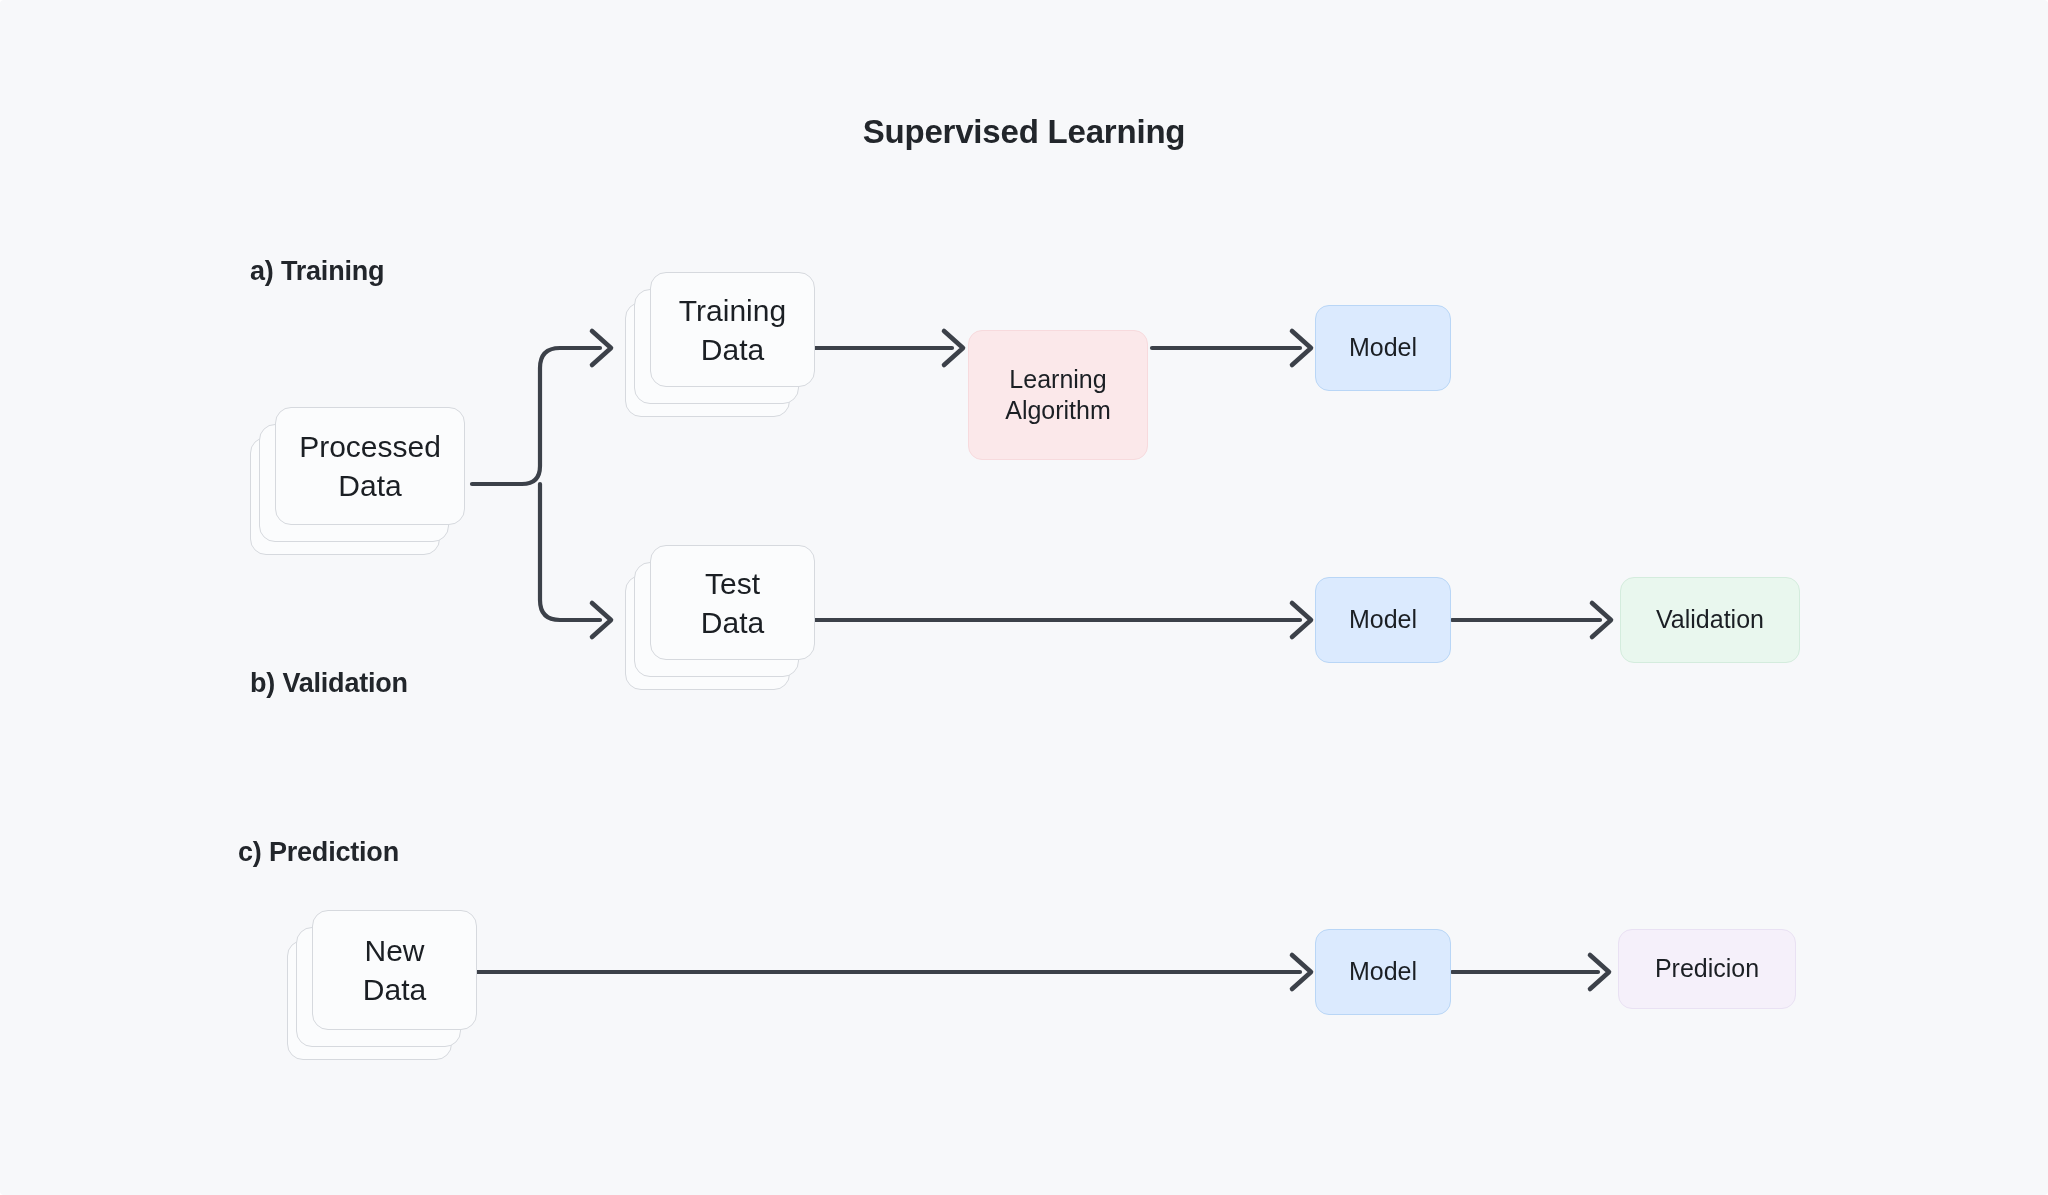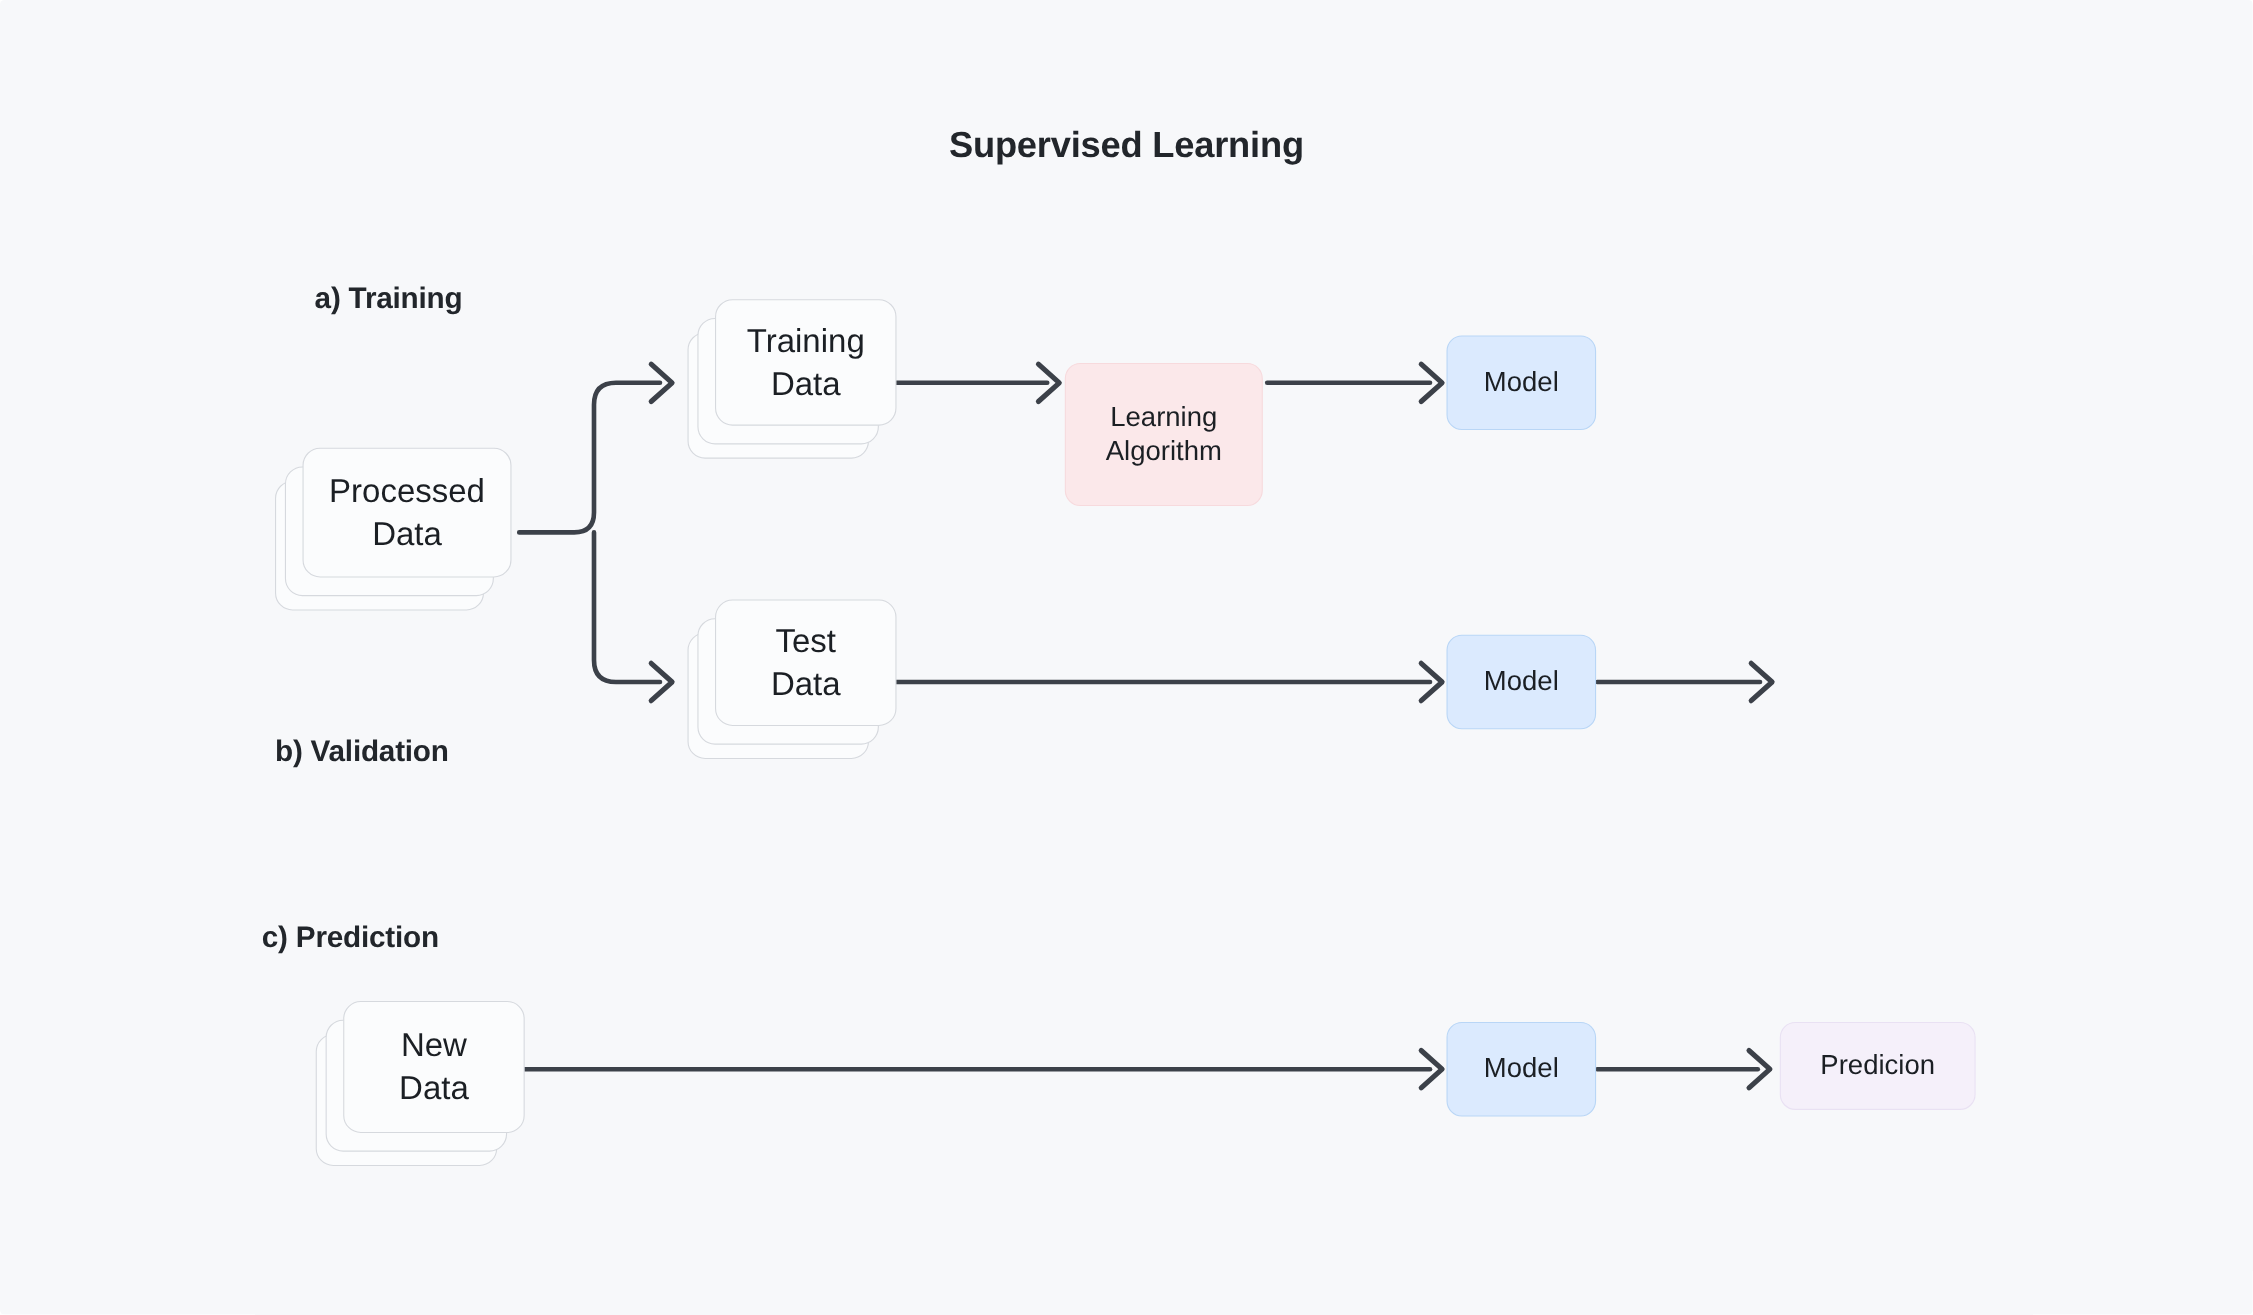--- a/index.html
+++ b/index.html
@@ -38,21 +38,21 @@
 
   
   .section-label {
     position: absolute;
     font-size: 27px;
     font-weight: bold;
     color: #22262b;
     letter-spacing: -0.2px;
     white-space: nowrap;
   }
-  #label-training   { left: 250px; top: 256px; margin-left: 36px; }
+  #label-training   { left: 250px; top: 256px; }
   #label-validation { left: 250px; top: 668px; }
   #label-prediction { left: 238px; top: 837px; }
 
   
   .node {
     position: absolute;
     box-sizing: border-box;
     display: flex;
     align-items: center;
     justify-content: center;
@@ -224,20 +224,23 @@
     <div class="card back2" style="width:165px; height:115px;"></div>
     <div class="card back1" style="width:165px; height:115px;"></div>
     <div class="card front" style="width:165px; height:115px;">Test
 Data</div>
   </div>
 
   <div class="node model" style="left:1315px; top:577px; width:136px; height:86px;">
     <span>Model</span>
   </div>
 
+  <div class="node validation" style="left:1620px; top:577px; width:180px; height:86px;">
+    <span>Validation</span>
+  </div>
 
   <div class="stack" id="stack-new" style="left:287px; top:910px; width:190px; height:148px;">
     <div class="card back2" style="width:165px; height:120px;"></div>
     <div class="card back1" style="width:165px; height:120px;"></div>
     <div class="card front" style="width:165px; height:120px;">New
 Data</div>
   </div>
 
   <div class="node model" style="left:1315px; top:929px; width:136px; height:86px;">
     <span>Model</span>

